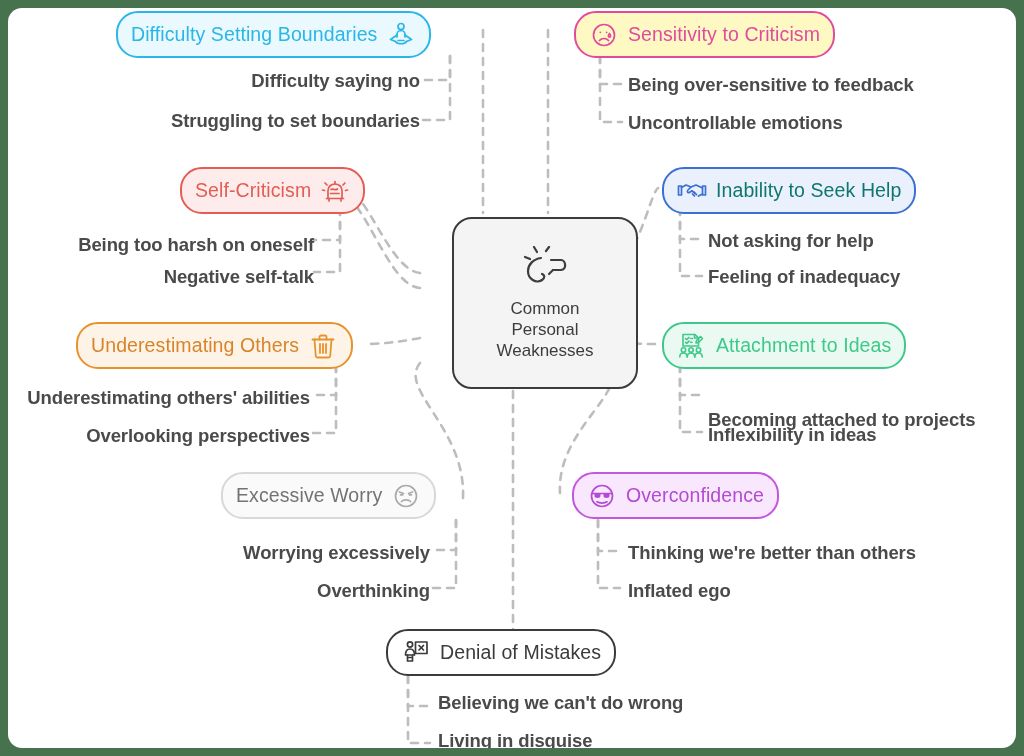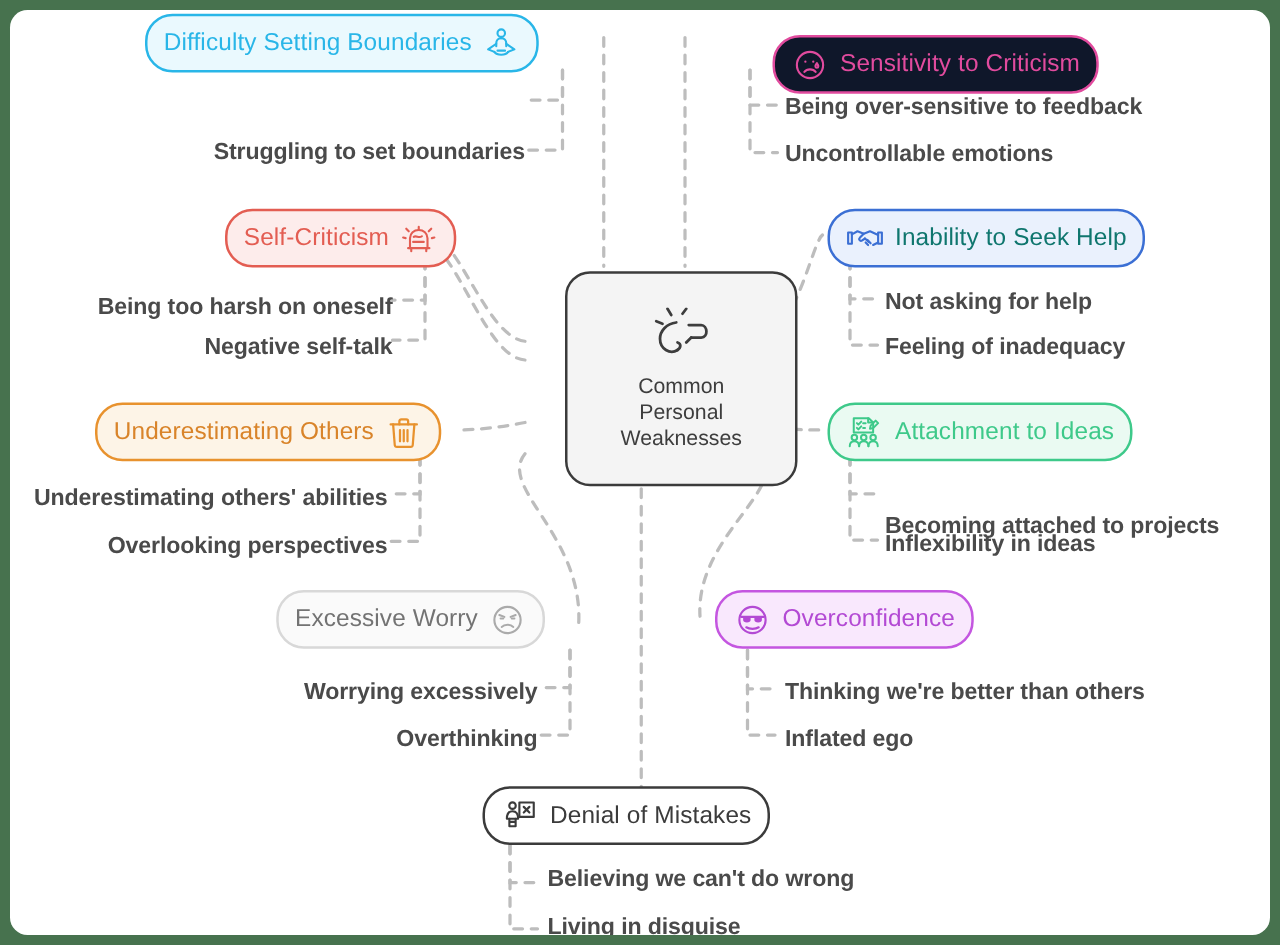--- a/index.html
+++ b/index.html
@@ -170,23 +170,24 @@
           <circle cx="14" cy="5.5" r="3"></circle>
           <path d="M14 9.5 C11.5 9.5 10 11.5 10 13.5 L10 16"></path>
           <path d="M14 9.5 C16.5 9.5 18 11.5 18 13.5 L18 16"></path>
           <path d="M10 14 L3.5 18.5 L8.5 20.5"></path>
           <path d="M18 14 L24.5 18.5 L19.5 20.5"></path>
           <path d="M8.5 20.5 C10.5 23.5 17.5 23.5 19.5 20.5"></path>
           <path d="M11 19.5 L17 19.5"></path>
         </svg>
       </span>
     </div>
+    <div class="sub r" style="left:60px; top:62px; width:352px;">Difficulty saying no</div>
     <div class="sub r" style="left:60px; top:102px; width:352px;">Struggling to set boundaries</div>
 
-    <div class="pill" style="left:566px; top:20px; background:#0f172a; border-color:#e14b9e;margin-left:44px;">
+    <div class="pill" style="left:566px; top:3px; background:#fef9c3; border-color:#e14b9e;">
       <span class="pill-icon">
         <svg width="28" height="28" viewBox="0 0 28 28" fill="none" stroke="#e14b9e" stroke-width="1.7" stroke-linecap="round" stroke-linejoin="round">
           <circle cx="14" cy="14" r="10.5"></circle>
           <circle cx="10.3" cy="11.3" r="0.9" fill="#e14b9e" stroke="none"></circle>
           <circle cx="16.6" cy="11.3" r="0.9" fill="#e14b9e" stroke="none"></circle>
           <path d="M9.5 19.5 C11.5 16.8 16.5 16.8 18.5 19.5"></path>
           <path d="M19.5 12.5 C21 14.5 21 16.2 19.5 16.2 C18 16.2 18 14.5 19.5 12.5Z"></path>
         </svg>
       </span>
       <span class="pill-label" style="color:#e14b9e;">Sensitivity to Criticism</span>

